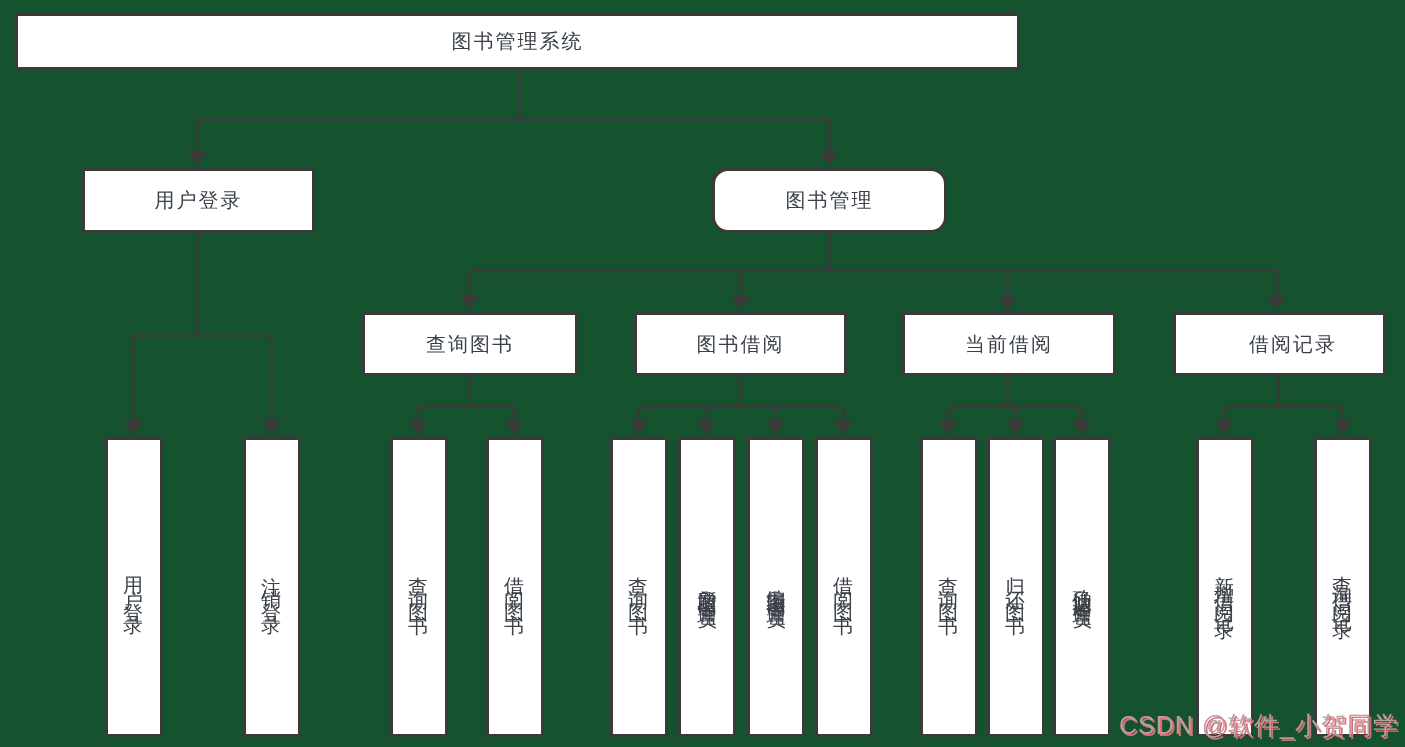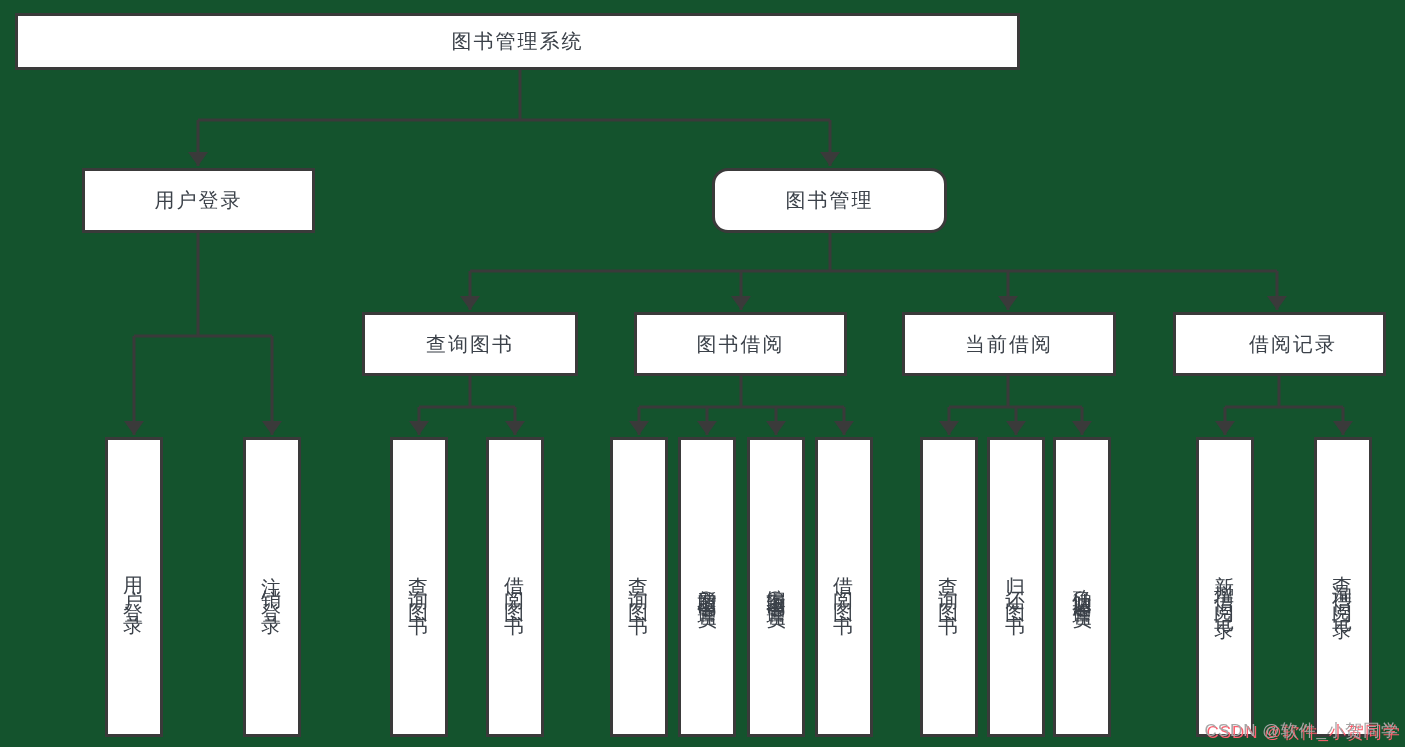--- a/index.html
+++ b/index.html
@@ -39,21 +39,21 @@
     text-orientation:mixed;
     font-size:20px;
     white-space:nowrap;
   }
   .t4 span{letter-spacing:13px;}
   .t6 span{letter-spacing:9px;}
   .t10 span{letter-spacing:3px;font-size:19px;}
   #watermark{
     position:absolute;
     right:6px;bottom:5px;
-    font-size:17px;
+    font-size:25px;
     color:var(--watermark);
     text-shadow:2px 2px 0 var(--watermark-accent);
     letter-spacing:1px;
     pointer-events:none;
   }
 </style>
 </head>
 <body>
 
 <div id="canvas">

